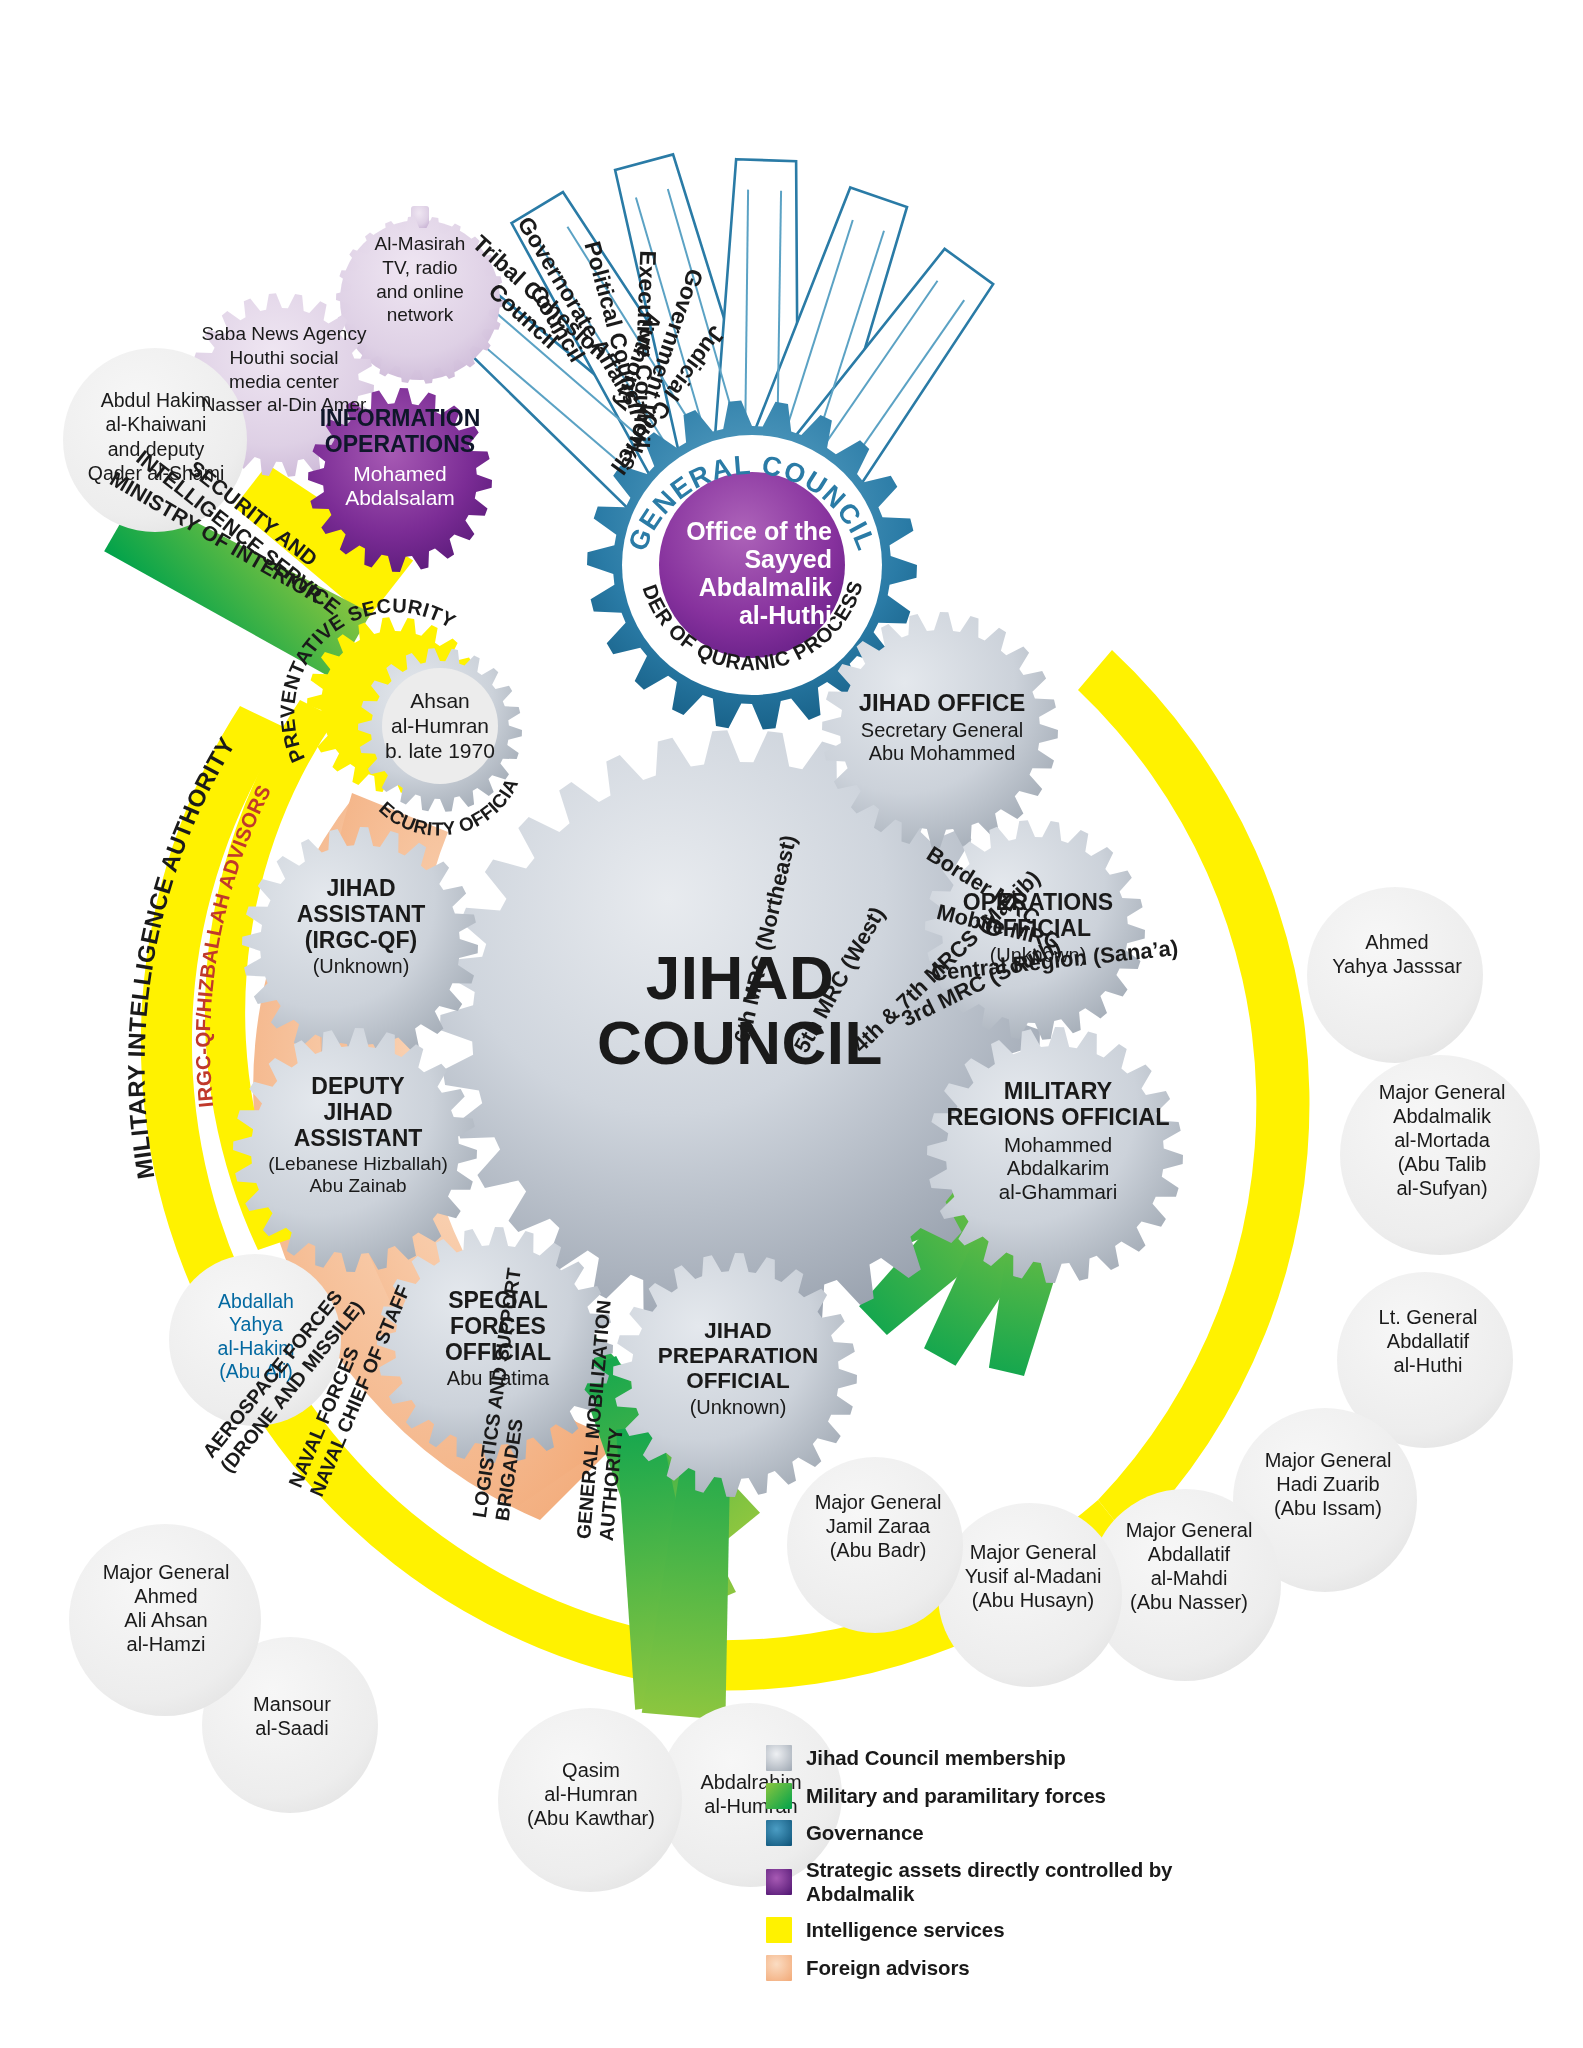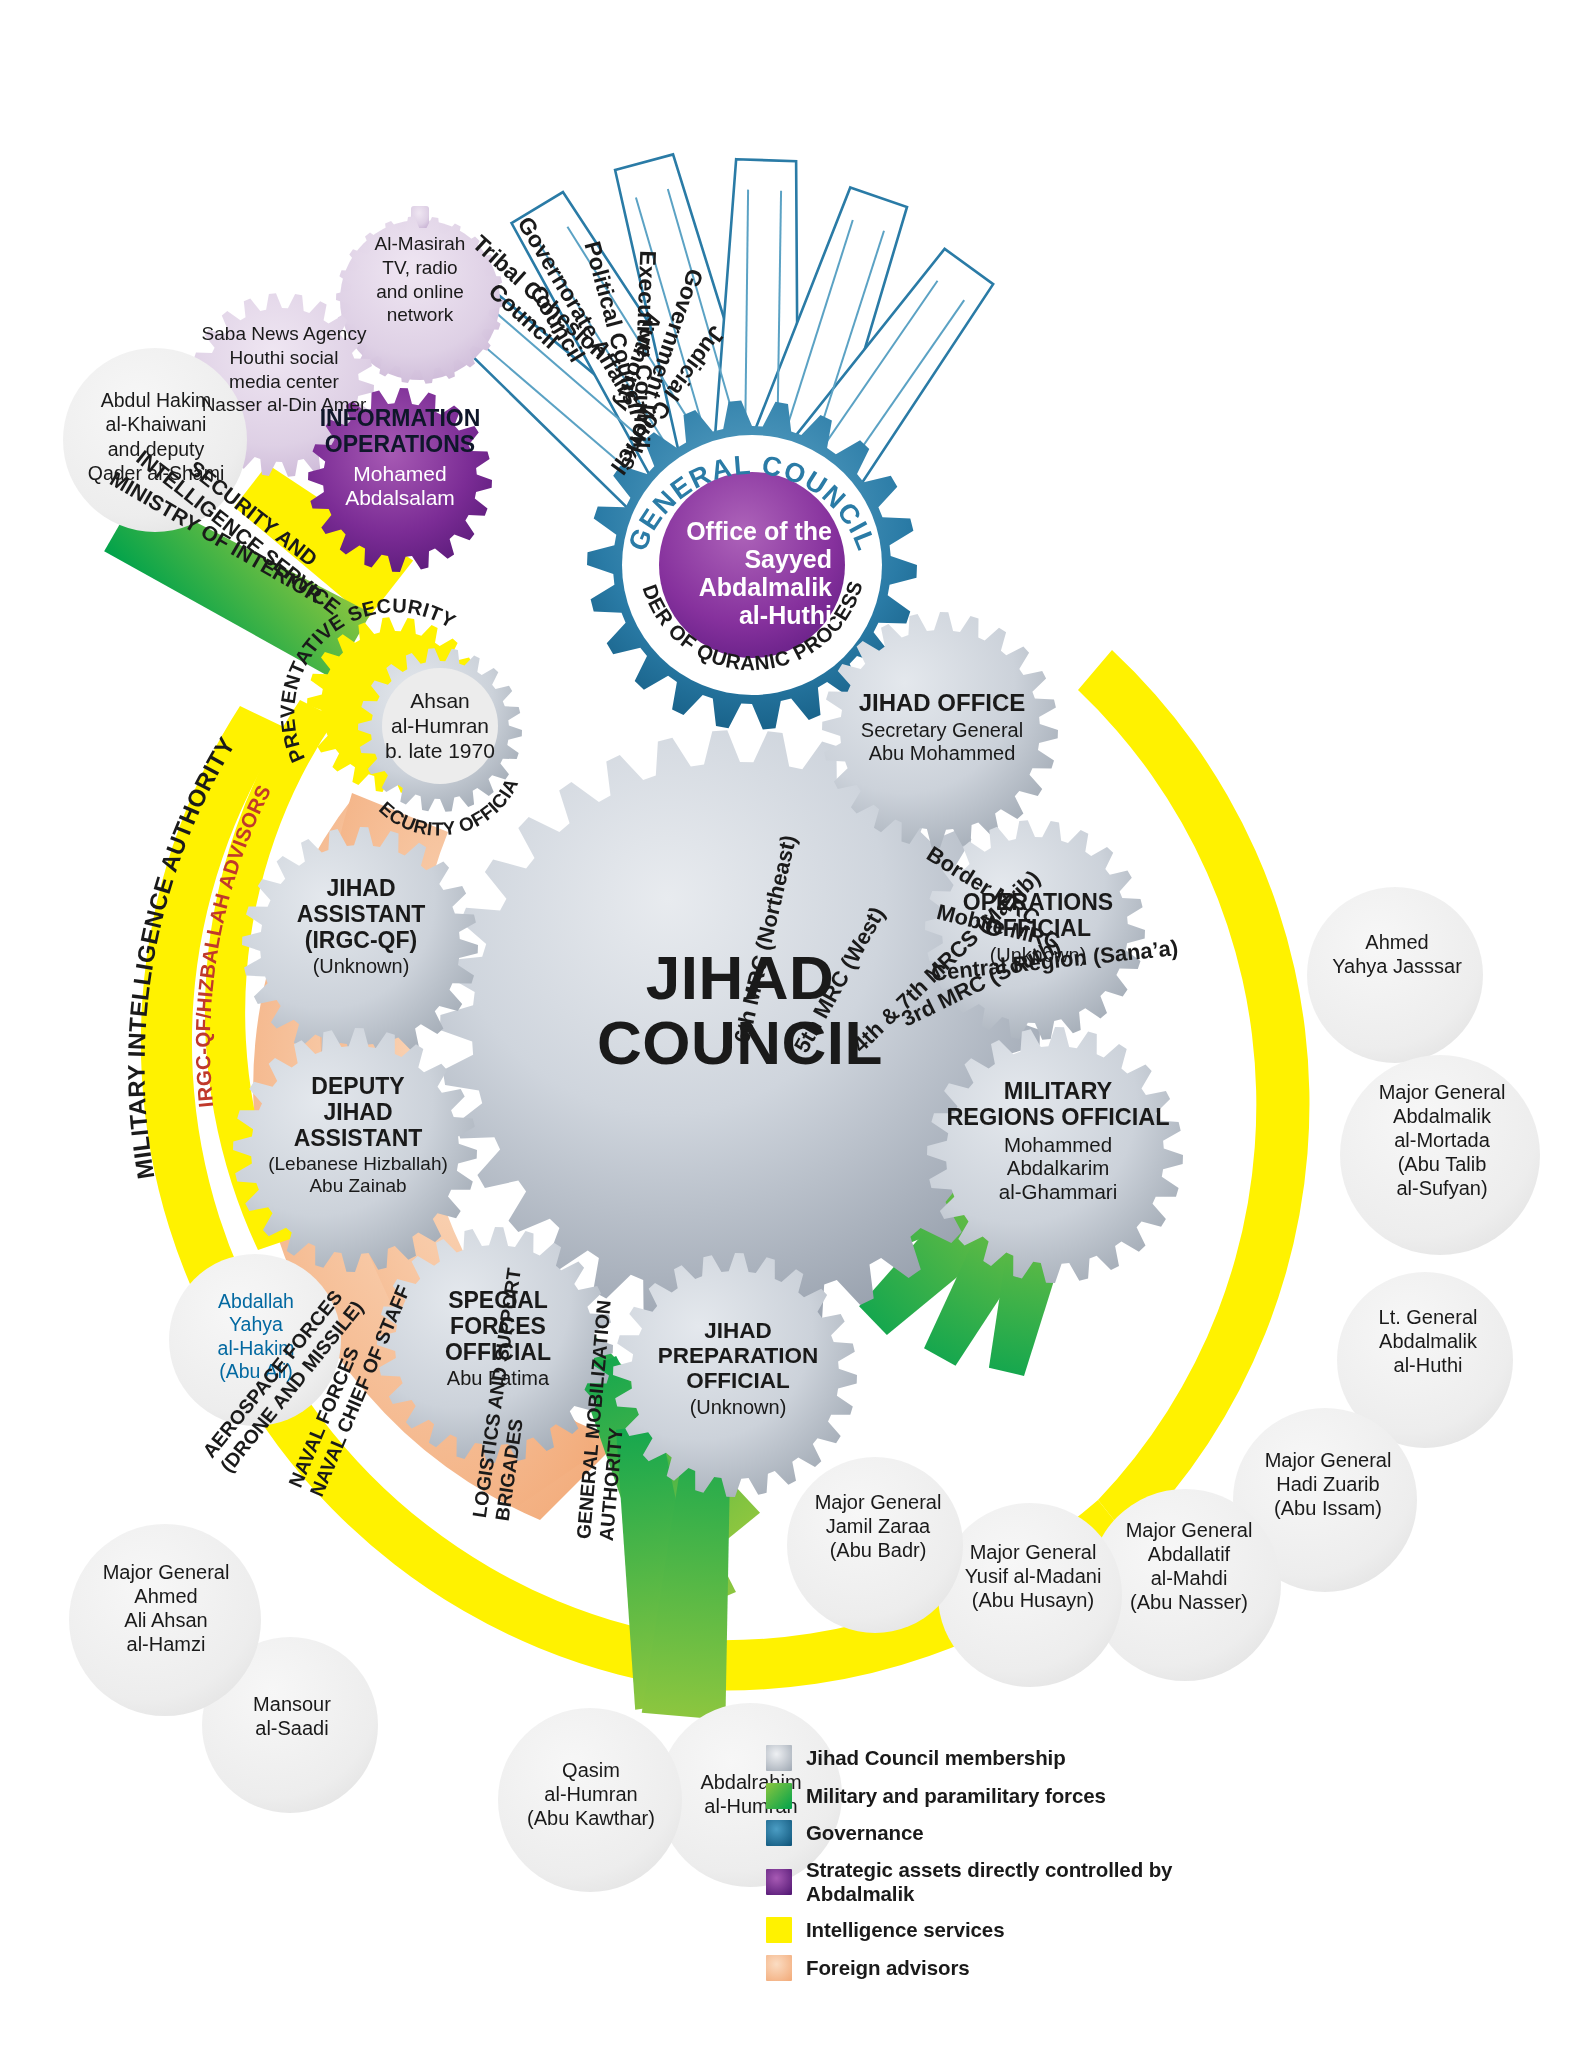--- a/index.html
+++ b/index.html
@@ -367,21 +367,21 @@
       <div class="txt" style="left: 790px; top: 1045px; width: 300px; font-size: 22px; font-weight: bold; line-height: 1.1; text-align: left; transform-origin: 0px 0px; transform: rotate(-61deg);">5th MRC (West)</div>
       <div class="txt" style="left: 730px; top: 1040px; width: 300px; font-size: 22px; font-weight: bold; line-height: 1.1; text-align: left; transform-origin: 0px 0px; transform: rotate(-77deg);">6th MRC (Northeast)</div>
       <div class="txt" style="left: 1312px; top: 930px; width: 170px; font-size: 20px; font-weight: normal; color: rgb(26, 26, 26); line-height: 1.2;">Ahmed
 Yahya Jasssar</div>
       <div class="txt" style="left: 1352px; top: 1080px; width: 180px; font-size: 20px; font-weight: normal; color: rgb(26, 26, 26); line-height: 1.2;">Major General
 Abdalmalik
 al-Mortada
 (Abu Talib
 al-Sufyan)</div>
       <div class="txt" style="left: 1342px; top: 1305px; width: 172px; font-size: 20px; font-weight: normal; color: rgb(26, 26, 26); line-height: 1.2;">Lt. General
-Abdalmalik
+Abdallatif
 al-Huthi</div>
       <div class="txt" style="left: 1240px; top: 1448px; width: 176px; font-size: 20px; font-weight: normal; color: rgb(26, 26, 26); line-height: 1.2;">Major General
 Hadi Zuarib
 (Abu Issam)</div>
       <div class="txt" style="left: 1096px; top: 1518px; width: 186px; font-size: 20px; font-weight: normal; color: rgb(26, 26, 26); line-height: 1.2;">Major General
 Abdallatif
 al-Mahdi
 (Abu Nasser)</div>
       <div class="txt" style="left: 944px; top: 1540px; width: 178px; font-size: 20px; font-weight: normal; color: rgb(26, 26, 26); line-height: 1.2;">Major General
 Yusif al-Madani

